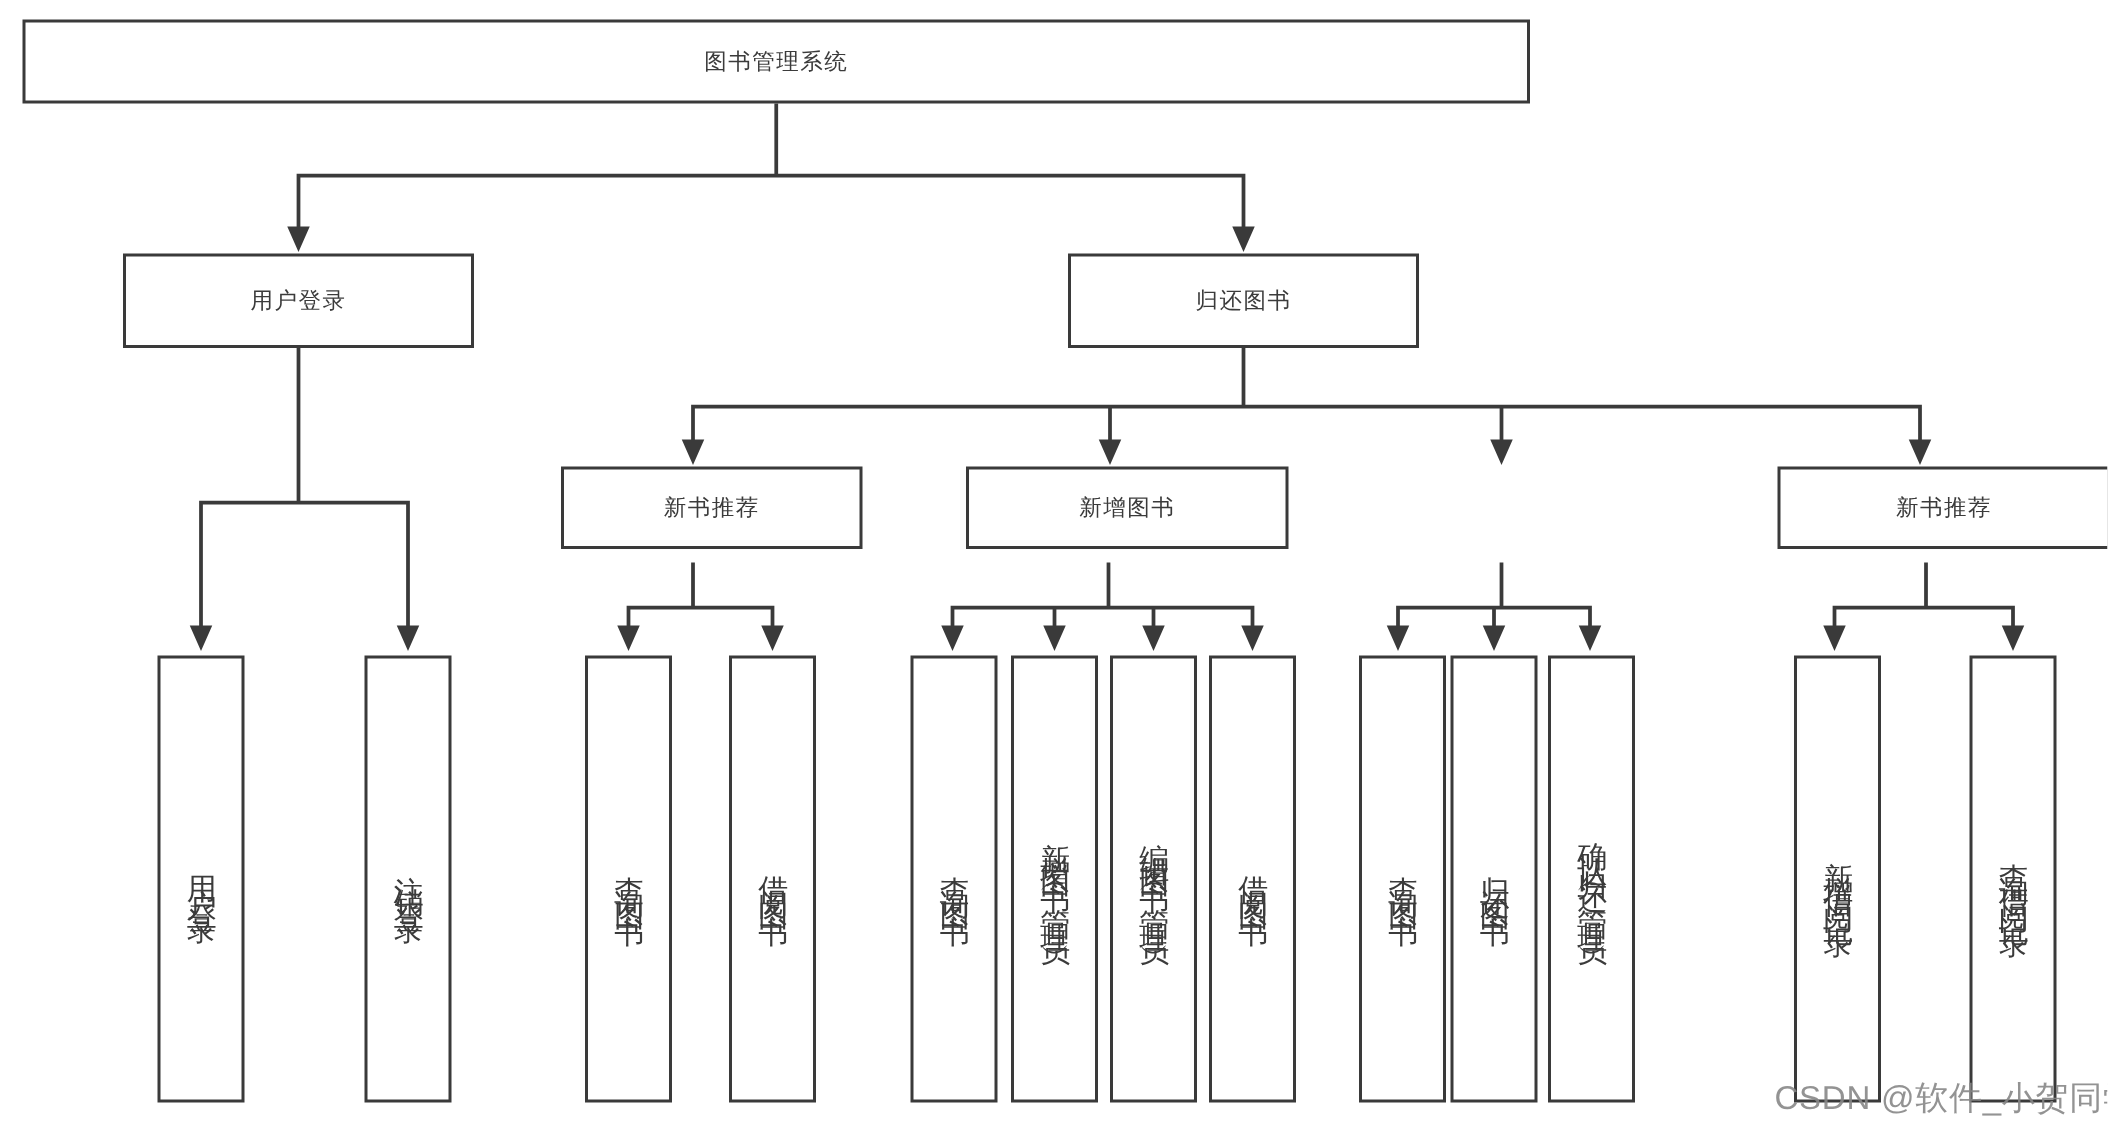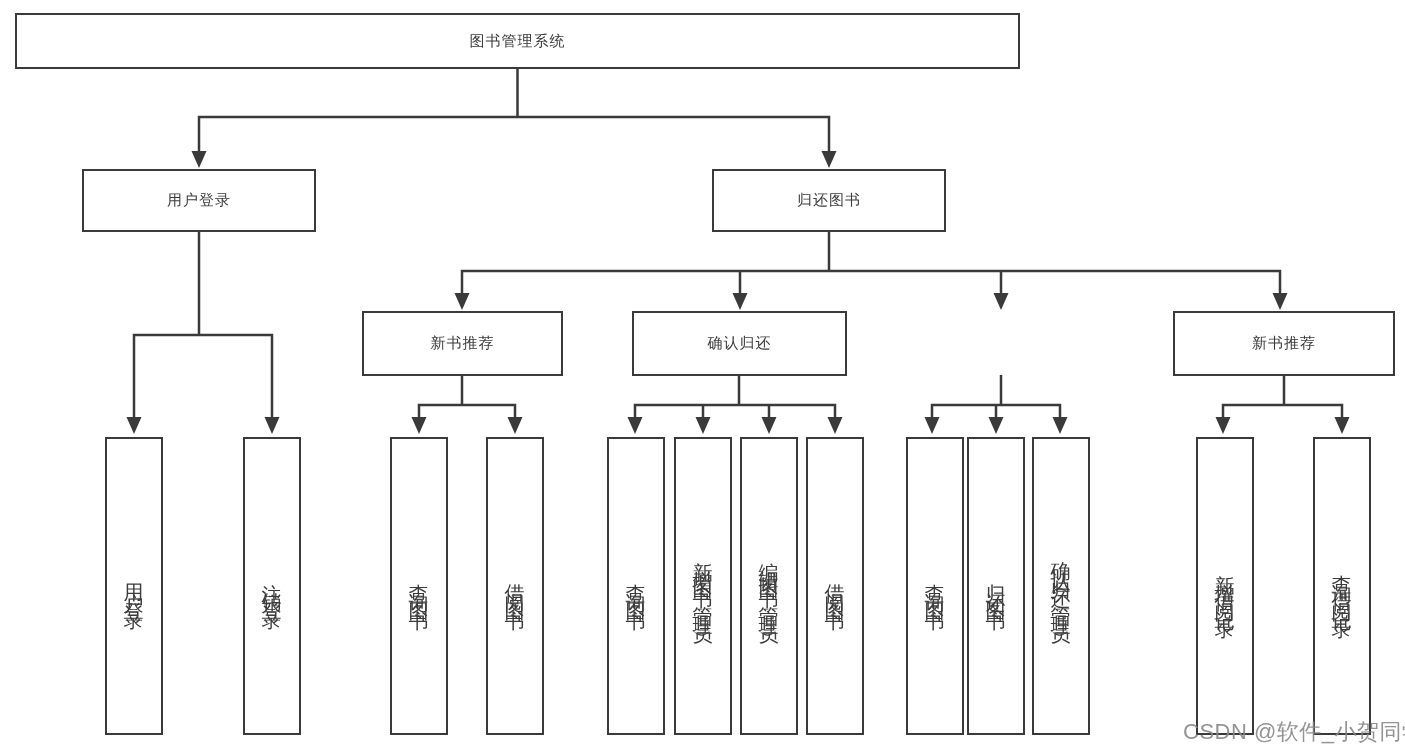--- a/index.html
+++ b/index.html
@@ -11,21 +11,21 @@
   .box {
     position:absolute; box-sizing:border-box;
     border:2px solid #3a3a3a; background:#ffffff;
     display:flex; align-items:center; justify-content:center;
     color:#3b3b3b; text-align:center;
   }
   .lvl { font-size:15px; letter-spacing:1px; }
   .root { left:15px; top:13px; width:1005px; height:56px; }
   .l2a { left:82px;  top:169px; width:234px; height:63px; }
   .l2b { left:712px; top:169px; width:234px; height:63px; }
-  .l3  { top:311px; height:65px; }
+  .l3  { top:311px; height:55px;margin-left:12px; }
   .l3a { left:362px;  width:201px; }
   .l3b { left:632px;  width:215px; }
   .l3c { left:898px;  width:206px; }
   .l3d { left:1173px; width:222px; }
   .leaf { top:437px; height:298px; width:58px; }
   .v {
     writing-mode:vertical-rl; text-orientation:mixed;
     font-size:20px; letter-spacing:9px; line-height:1;
     color:#3b3b3b; white-space:nowrap;
   }
@@ -105,21 +105,21 @@
     <span>用户登录</span>
   </div>
   <div class="box l2b lvl">
     <span>归还图书</span>
   </div>
 
   <div class="box l3 l3a lvl">
     <span>新书推荐</span>
   </div>
   <div class="box l3 l3b lvl">
-    <span>确认归还</span>
+    <span>新增图书</span>
   </div>
   <div class="box l3 l3d lvl">
     <span>新书推荐</span>
   </div>
 
   <div class="box leaf" style="left:105px">
     <span class="v">用户登录</span>
   </div>
   <div class="box leaf" style="left:243px">
     <span class="v">注销登录</span>

